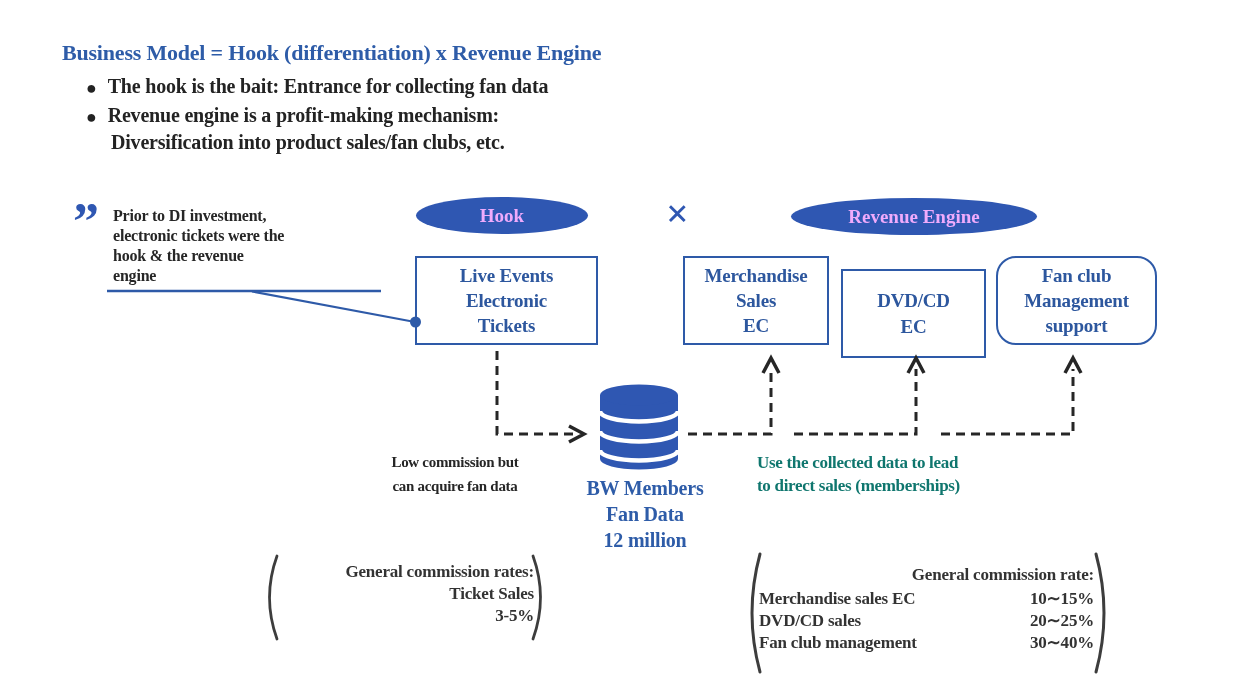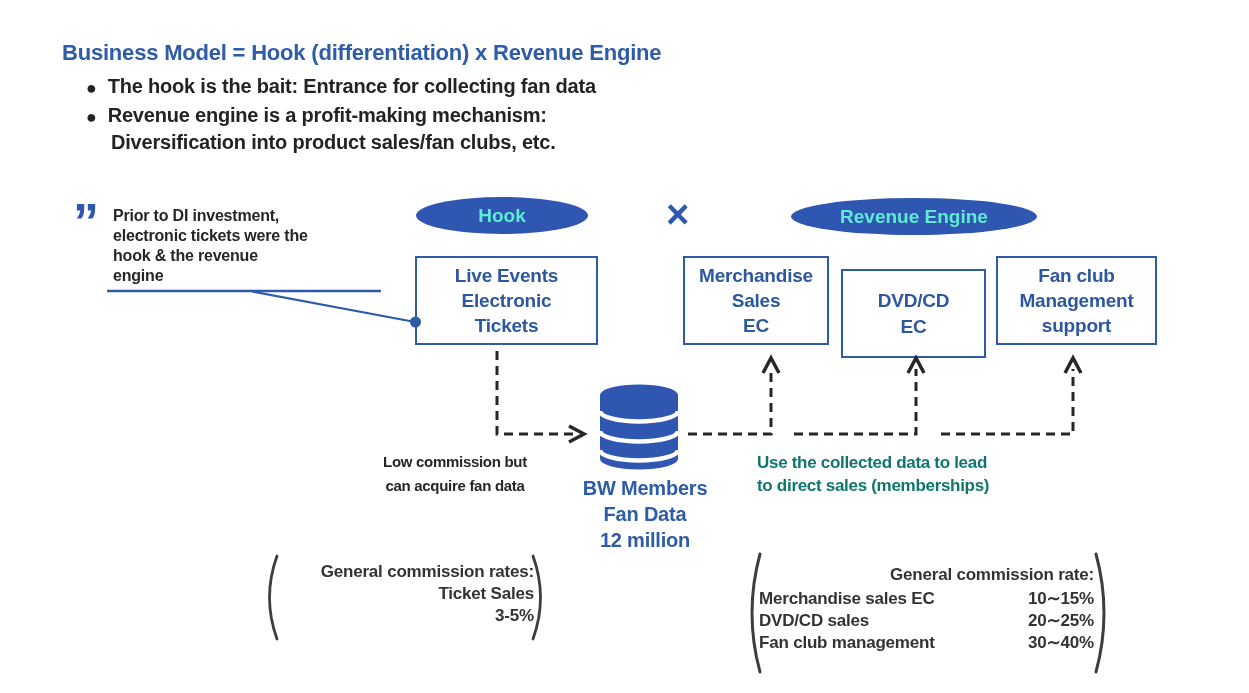--- a/index.html
+++ b/index.html
@@ -1,39 +1,39 @@
 <!DOCTYPE html>
 <html><head>
 <meta charset="utf-8">
 <style>
   html,body{margin:0;padding:0;background:#fff;}
   .slide{
     position:relative;width:1160px;height:693px;background:#ffffff;overflow:hidden;
-    font-family:Liberation Sans, sans-serif;font-weight:bold;color:#262626;
+    font-family:Liberation Serif, serif;font-weight:bold;color:#262626;
   }
   .abs{position:absolute;}
   .title{left:62px;top:40px;font-size:22px;letter-spacing:-0.2px;color:#2e5ca8;white-space:nowrap;}
   .bullet-row{display:flex;gap:11px;font-size:20px;letter-spacing:-0.2px;color:#232323;white-space:nowrap;}
   .bullet-dot{font-size:18px;line-height:26px;}
   .b1{left:86px;top:75px;}
   .b2{left:86px;top:104px;}
   .b2b{left:111px;top:131px;font-size:20px;letter-spacing:-0.2px;color:#232323;white-space:nowrap;}
   .quote-icon{left:73px;top:196px;font-size:52px;line-height:1;color:#2f57b2;letter-spacing:-6px;}
   .quote-text{left:113px;top:206px;font-size:16px;line-height:20px;color:#262626;letter-spacing:-0.2px;white-space:nowrap;}
-  .oval{border-radius:50%;background:#2f57b2;color:#5eead4;display:flex;align-items:center;justify-content:center;font-size:19px;}
+  .oval{border-radius:50%;background:#2f57b2;color:#f0abfc;display:flex;align-items:center;justify-content:center;font-size:19px;}
   .oval-hook{left:416px;top:197px;width:172px;height:37px;}
   .oval-rev{left:791px;top:198px;width:246px;height:37px;}
   .multiply{left:666px;top:194px;font-size:40px;color:#2f57b2;line-height:1;}
   .dbox{box-sizing:border-box;border:2.5px solid #2e5aa8;background:#ffffff;color:#2d579e;
         display:flex;flex-direction:column;align-items:center;justify-content:center;
         text-align:center;font-size:19px;line-height:1.32;letter-spacing:-0.2px;}
   .box-live{left:415px;top:256px;width:183px;height:89px;}
   .box-merch{left:683px;top:256px;width:146px;height:89px;}
   .box-dvd{left:841px;top:260px;width:145px;height:89px;margin-top:9px;}
-  .box-fan{left:996px;top:256px;width:161px;height:89px;}
+  .box-fan{left:996px;top:256px;width:161px;height:89px;border-radius:20px;}
   .db-icon{left:599px;top:384px;}
   .db-caption{left:556px;top:475px;width:178px;text-align:center;color:#2e5ca8;font-size:20px;line-height:26px;letter-spacing:-0.2px;}
   .cap-left{left:338px;top:450px;width:234px;text-align:center;font-size:15px;line-height:24px;letter-spacing:-0.3px;color:#262626;}
   .cap-right{left:757px;top:451px;font-size:17px;line-height:23px;letter-spacing:-0.3px;color:#0f766e;white-space:nowrap;}
   .comm-left{left:268px;top:561px;width:266px;text-align:right;font-size:17px;line-height:22px;letter-spacing:-0.2px;color:#333333;}
   .comm-right{left:759px;top:564px;width:335px;font-size:17px;line-height:22px;letter-spacing:-0.2px;color:#333333;}
   .comm-right .heading{text-align:right;margin-bottom:2px;}
   .comm-row{display:flex;justify-content:space-between;}
   .overlay{left:0;top:0;pointer-events:none;}
 </style>

